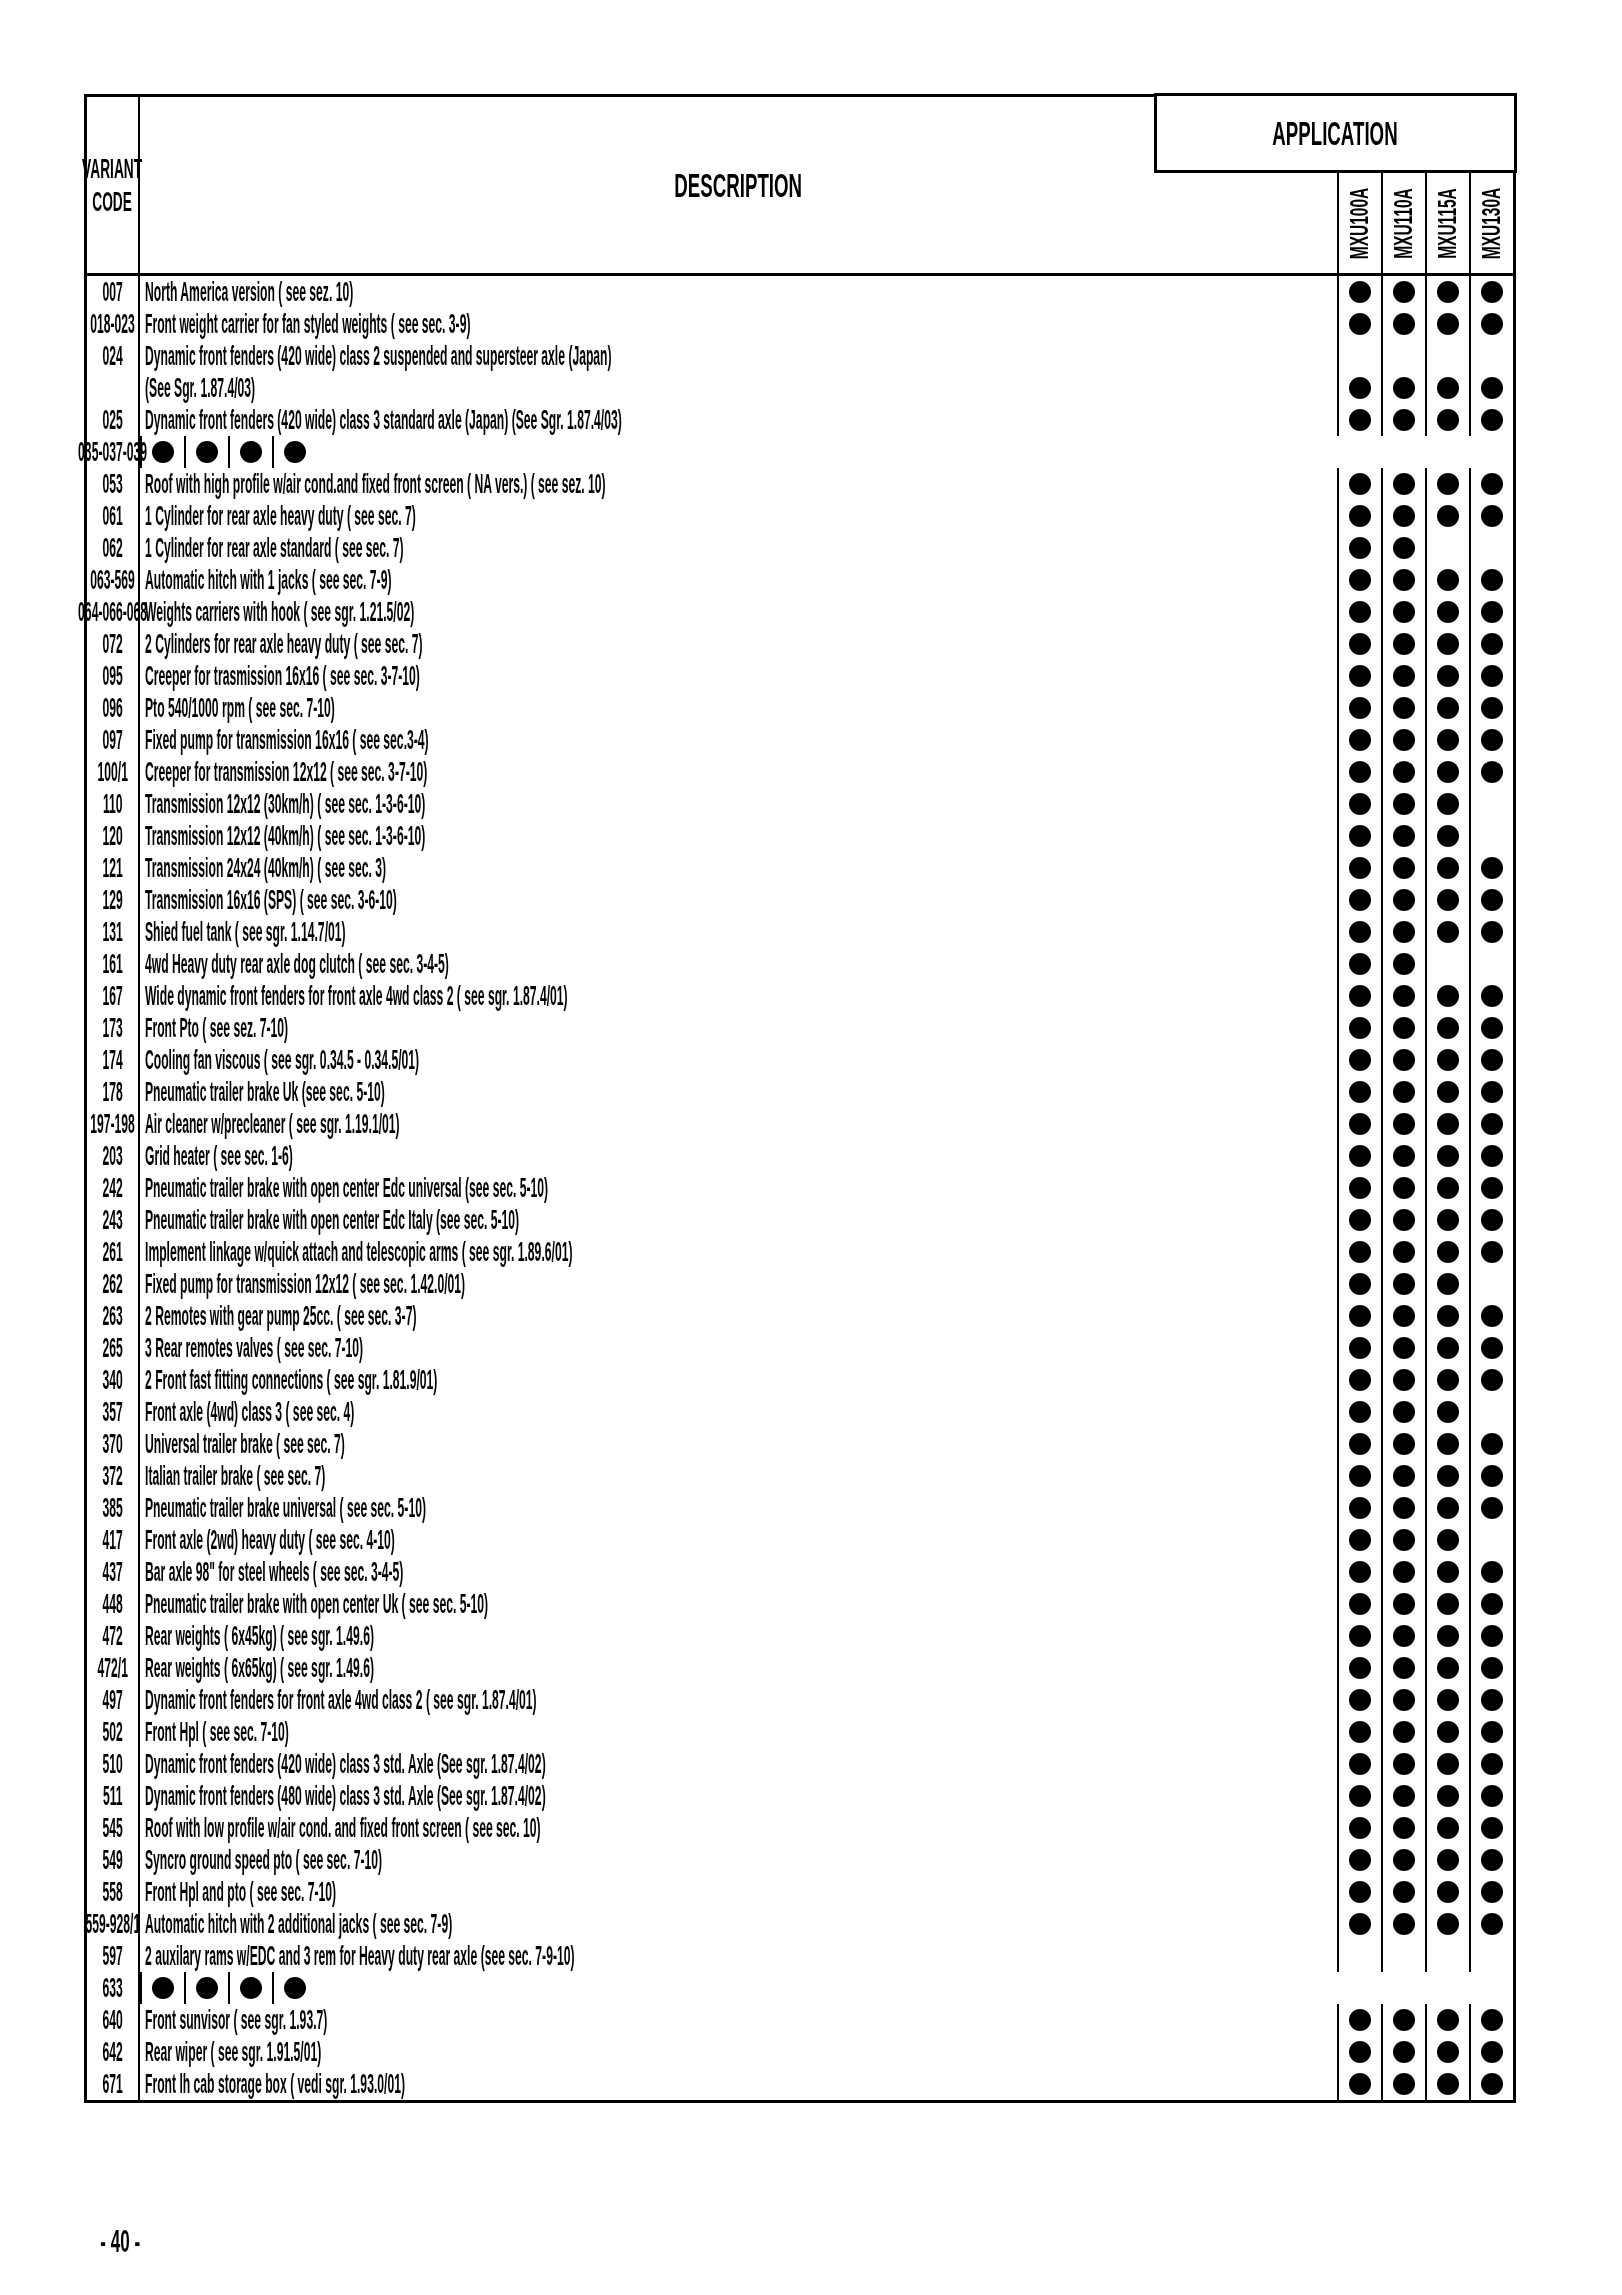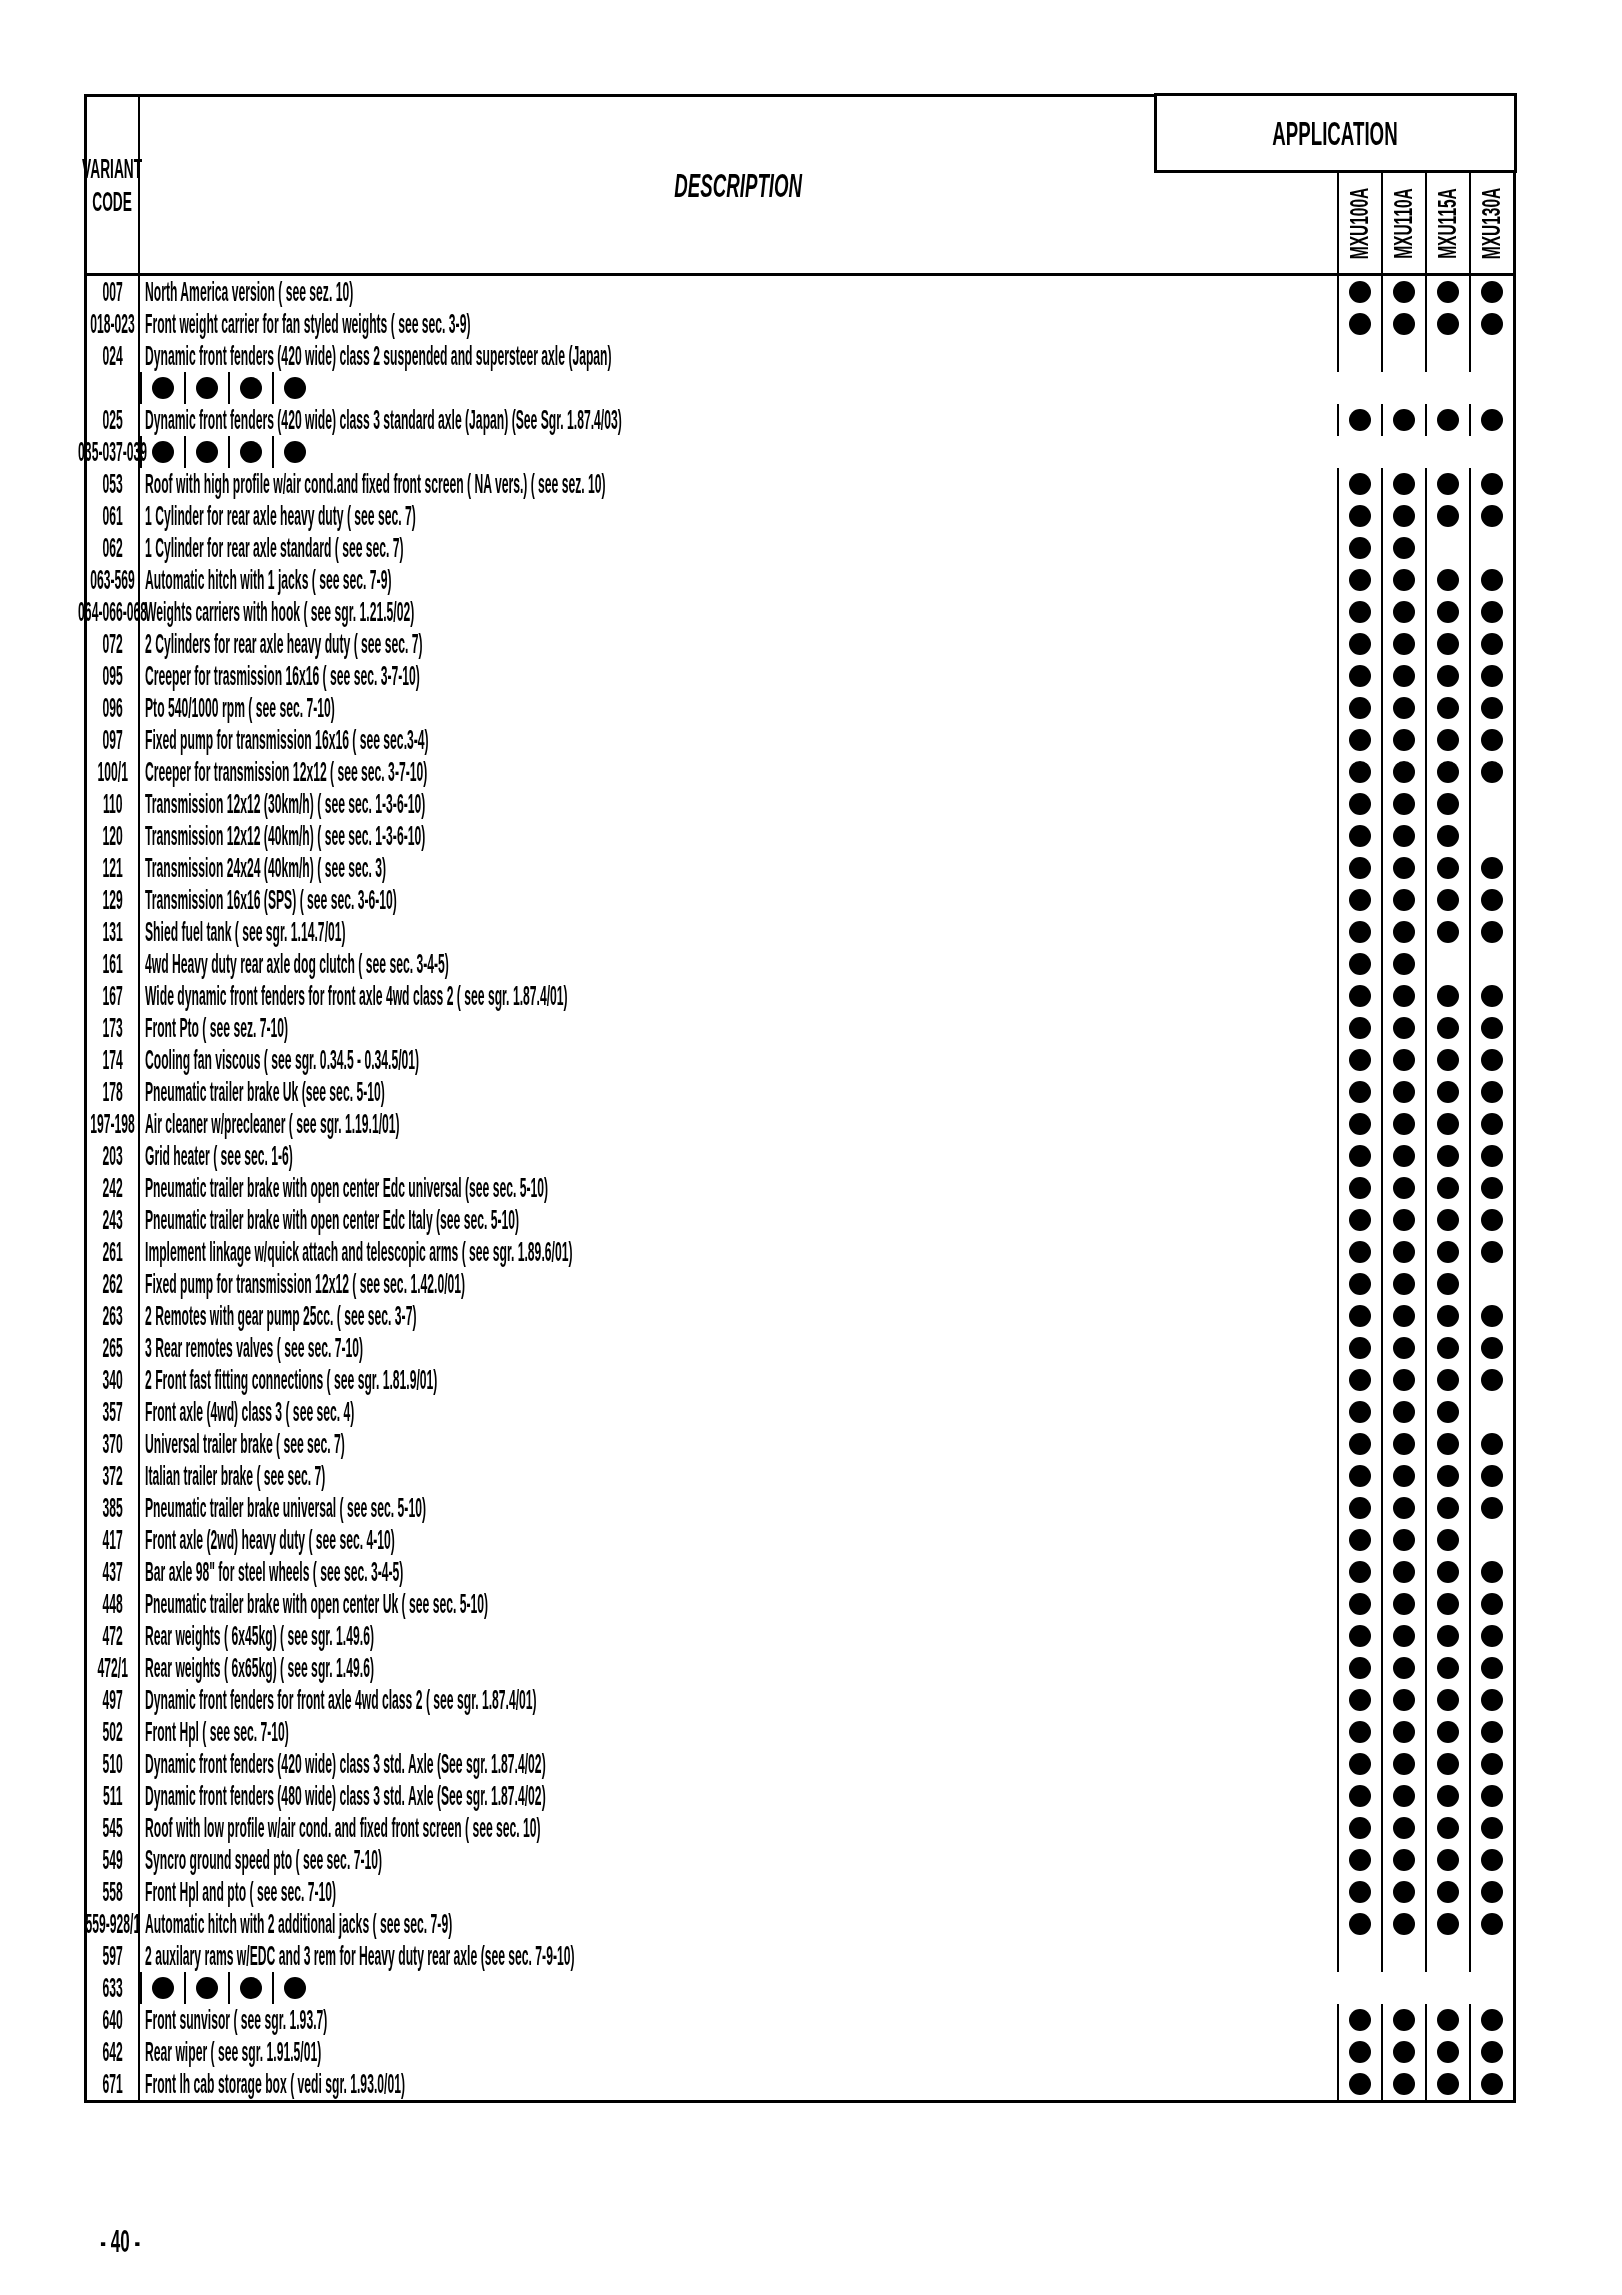--- a/index.html
+++ b/index.html
@@ -10,21 +10,21 @@
   }
   .vtable {
     position:absolute; left:84px; top:94px; width:1432px;
     border:3.9px solid #000; box-sizing:border-box; background:#fff;
   }
   .hdr { position:relative; display:flex; height:179px; border-bottom:3.9px solid #000; box-sizing:border-box; }
   .cell { box-sizing:border-box; }
   .code-col { width:53px; flex:none; border-right:2.6px solid #000; display:flex; align-items:center; justify-content:center; overflow:visible; }
   .desc-col { flex:1; display:flex; align-items:center; overflow:hidden; }
   .app-col  { width:44px; flex:none; border-left:2.6px solid #000; display:flex; align-items:center; justify-content:center; }
-  .hdr .desc-col { justify-content:center;font-style:italic; }
+  .hdr .desc-col { justify-content:center; }
   .hdr .app-col { padding-top:77px; }
   .cond { display:inline-block; transform:scaleX(0.45); transform-origin:50% 50%; white-space:nowrap; }
   .desc-col .cond { transform-origin:0 50%; margin-left:5.2px; }
   .hdr .desc-col .cond { transform-origin:50% 50%; margin-left:0; }
   .body-text { font-size:27px; }
   .hdr-big { font-size:34px; transform:scaleX(0.55); }
   .vc-stack { text-align:center; font-size:27.5px; line-height:1.2; transform:scaleX(0.5); white-space:nowrap; }
   .app-box {
     position:absolute; top:-3.9px; right:-3.9px; width:363px; height:80px;
     border:3.3px solid #000; border-top-width:3.9px; border-right-width:3.9px;
@@ -124,20 +124,23 @@
     </div>
     <div class="cell app-col"></div>
     <div class="cell app-col"></div>
     <div class="cell app-col"></div>
     <div class="cell app-col"></div>
   </div>
         <div class="row">
     <div class="cell code-col">
       <span class="cond body-text"></span>
     </div>
+    <div class="cell desc-col">
+      <span class="cond body-text">(See Sgr. 1.87.4/03)</span>
+    </div>
     <div class="cell app-col">
             <span class="dot"></span>
           </div>
     <div class="cell app-col">
             <span class="dot"></span>
           </div>
     <div class="cell app-col">
             <span class="dot"></span>
           </div>
     <div class="cell app-col">

